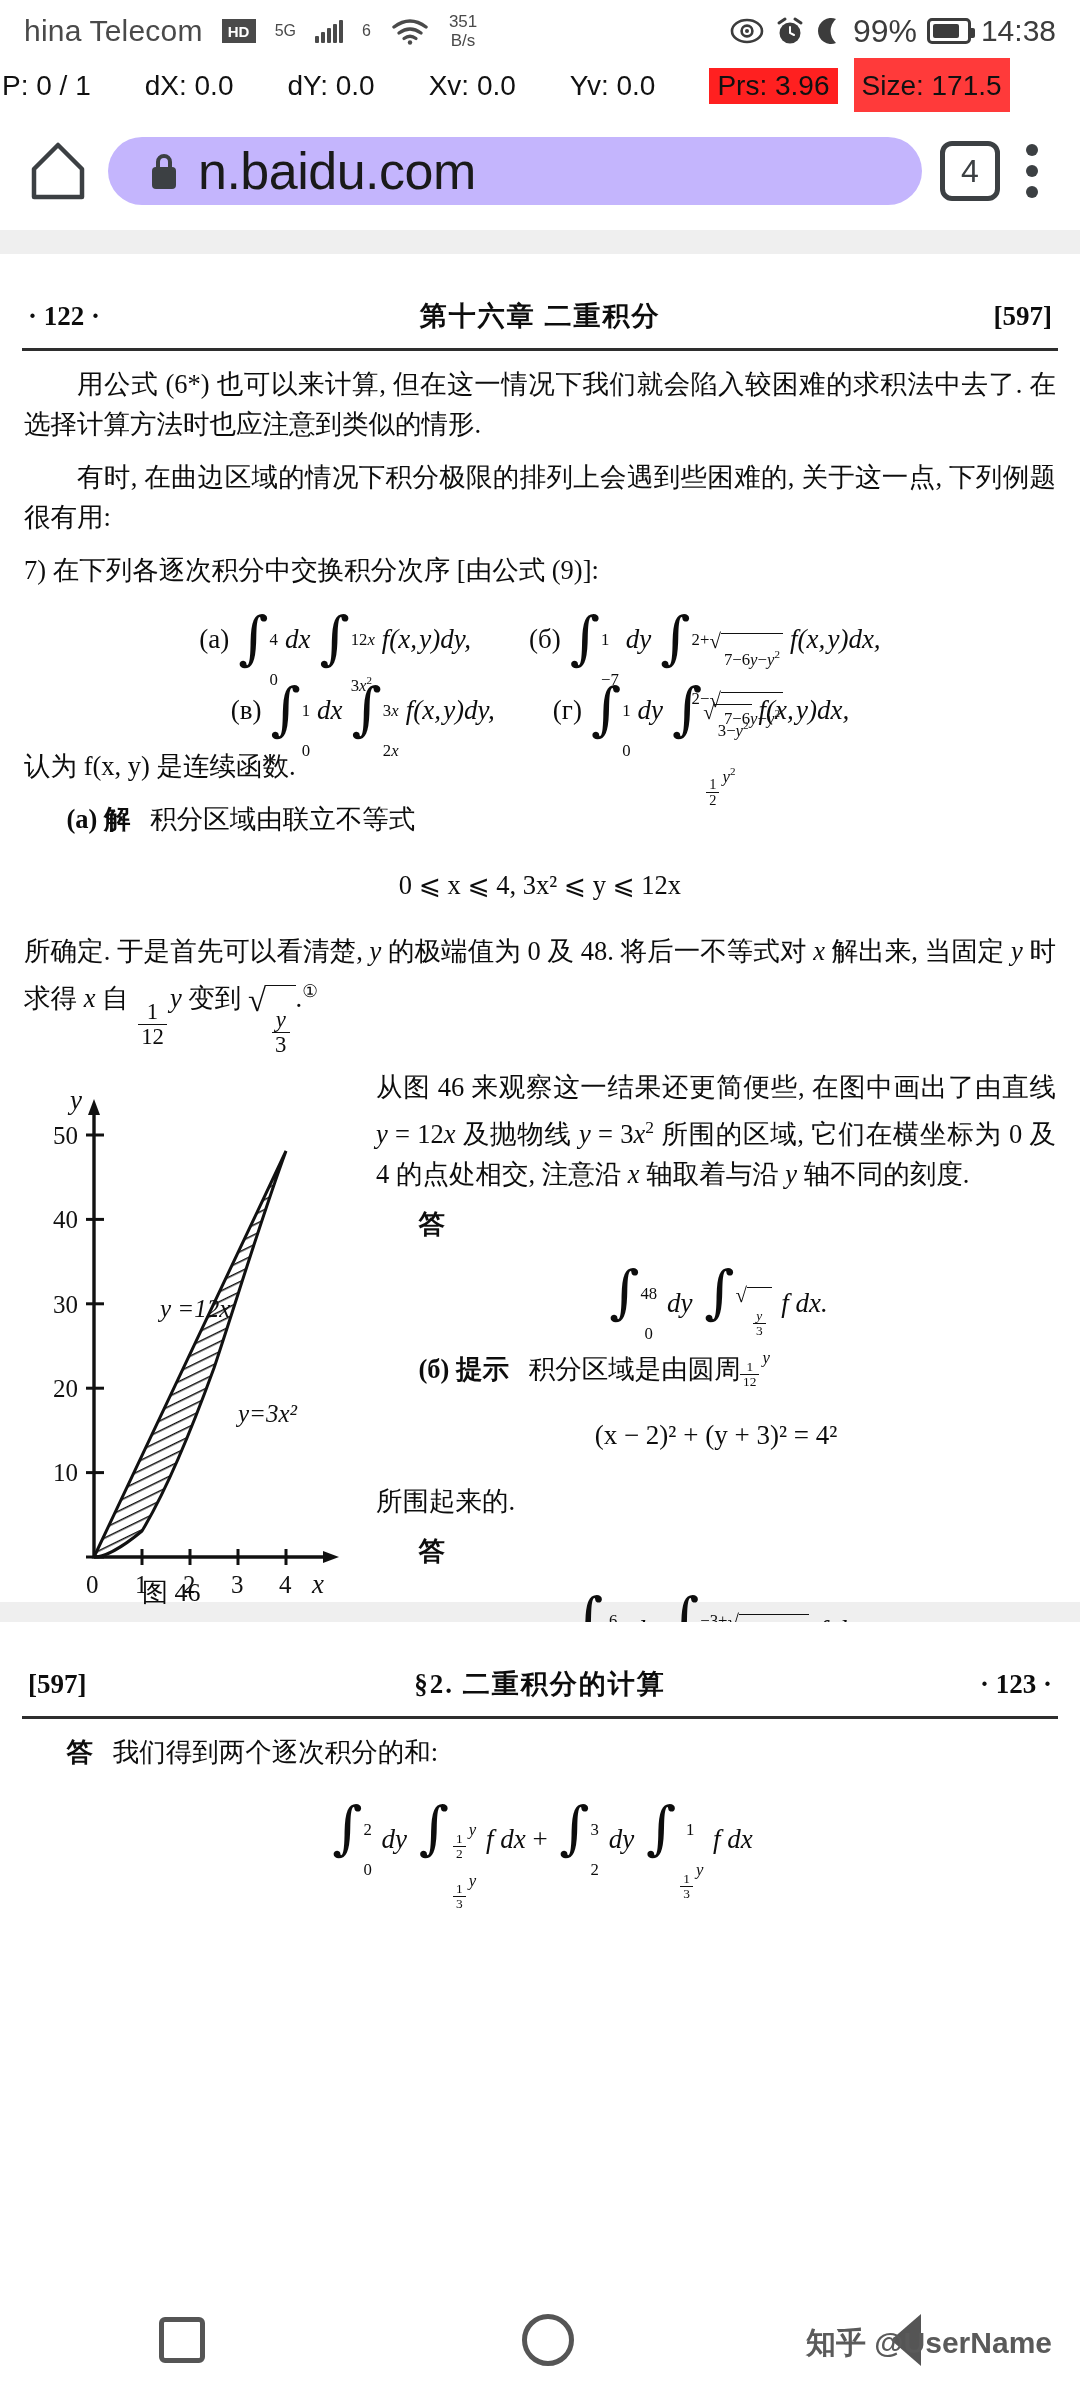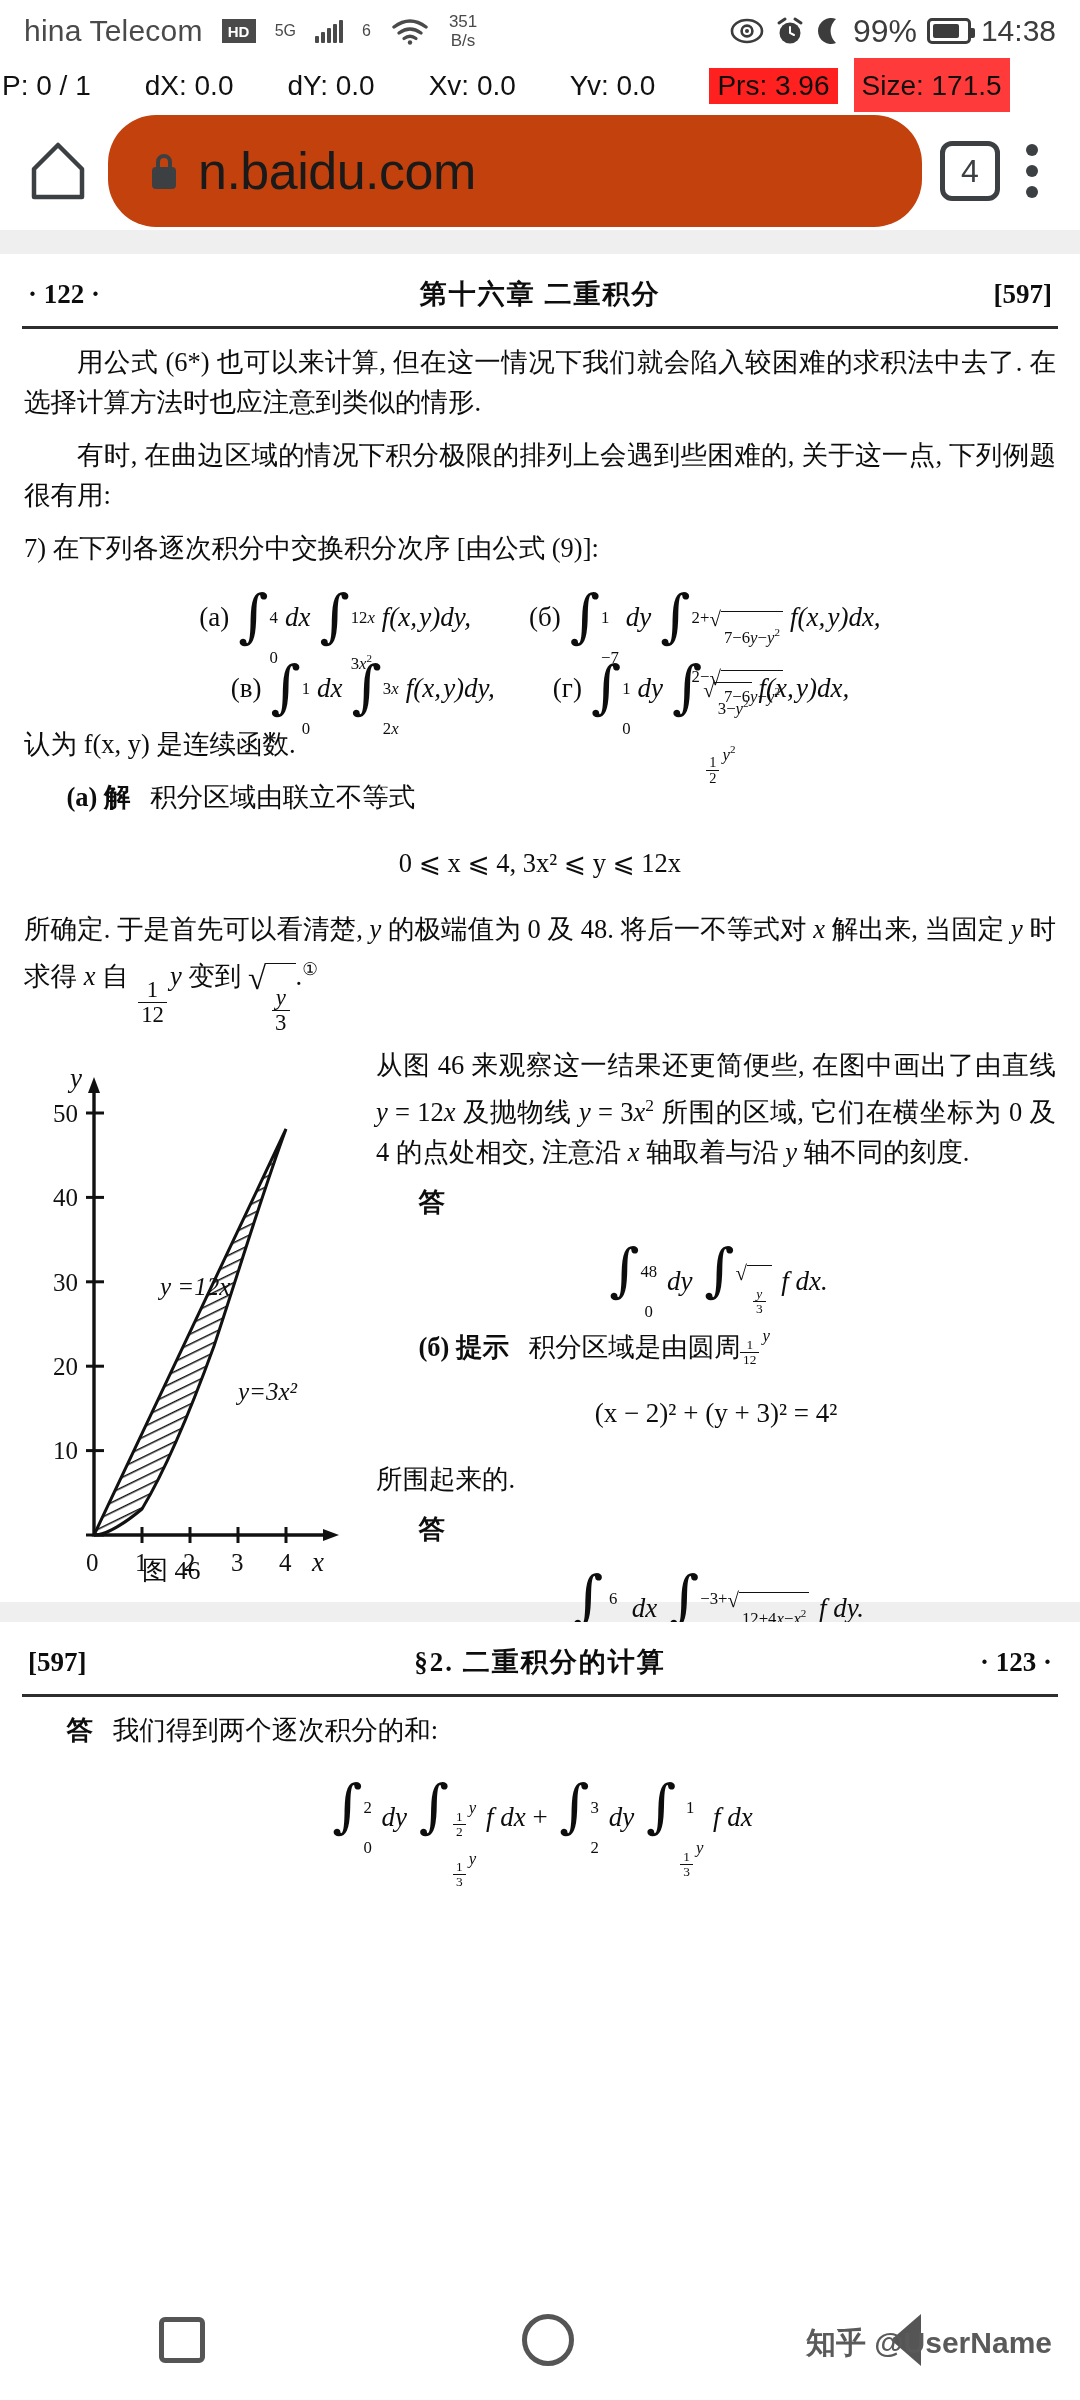--- a/index.html
+++ b/index.html
@@ -51,22 +51,22 @@
   .debugbar .hot { background:#ff2020; padding:2px 8px; }
   .debugbar .hot2 { background:#ff3a3a; padding:12px 8px; }
 
   
   .toolbar {
     position:absolute; top:112px; left:0; width:1080px; height:118px;
     background:#fff; display:flex; align-items:center; padding:0 26px;
   }
   .home-icon { width:64px; height:64px; flex:0 0 auto; }
   .urlbar {
-    flex:1 1 auto; margin:0 18px; height:112px; border-radius:48px;
-    background:#c2410c; display:flex; align-items:center; padding:0 40px;
+    flex:1 1 auto; margin:0 18px; height:68px; border-radius:48px;
+    background:#c4b5fd; display:flex; align-items:center; padding:0 40px;
     overflow:hidden;
   }
   .lock { width:32px; height:42px; flex:0 0 auto; margin-right:18px;}
   .urltext { font-size:52px; color:#1a1a1a; letter-spacing:-.5px; white-space:nowrap; }
   .tabcount {
     width:60px; height:60px; border:5px solid #3c4043; border-radius:12px;
     display:flex; align-items:center; justify-content:center;
     font-size:32px; color:#3c4043; flex:0 0 auto; margin-right:26px;
   }
   .kebab { width:14px; display:flex; flex-direction:column; gap:9px; flex:0 0 auto; margin-right:14px;}
@@ -78,21 +78,21 @@
     background:#efefef; overflow:hidden;
   }
   .sheet {
     position:absolute; left:0; width:1080px; background:#fff;
     font-family:"Liberation Serif", serif; color:#0d0d0d;
   }
   .sheet.p1 { top:24px; height:1348px; }
   .sheet.p2 { top:1392px; height:700px; }
 
   .runhead {
-    display:flex; align-items:baseline; padding:0 28px; margin-top:22px;
+    display:flex; align-items:baseline; padding:0 28px; margin-top:44px;
     font-size:27px; font-weight:bold;
   }
   .runhead .l { width:140px; }
   .runhead .c { flex:1; text-align:center; letter-spacing:2px; }
   .runhead .r { width:140px; text-align:right; }
   .rule { height:3px; background:#111; margin:14px 22px 0 22px; opacity:.88; }
 
   .body { padding:0 24px; font-size:26.5px; line-height:40px; text-align:justify; }
   .body p { margin-top:13px; }
   .ind { text-indent:2em; }

